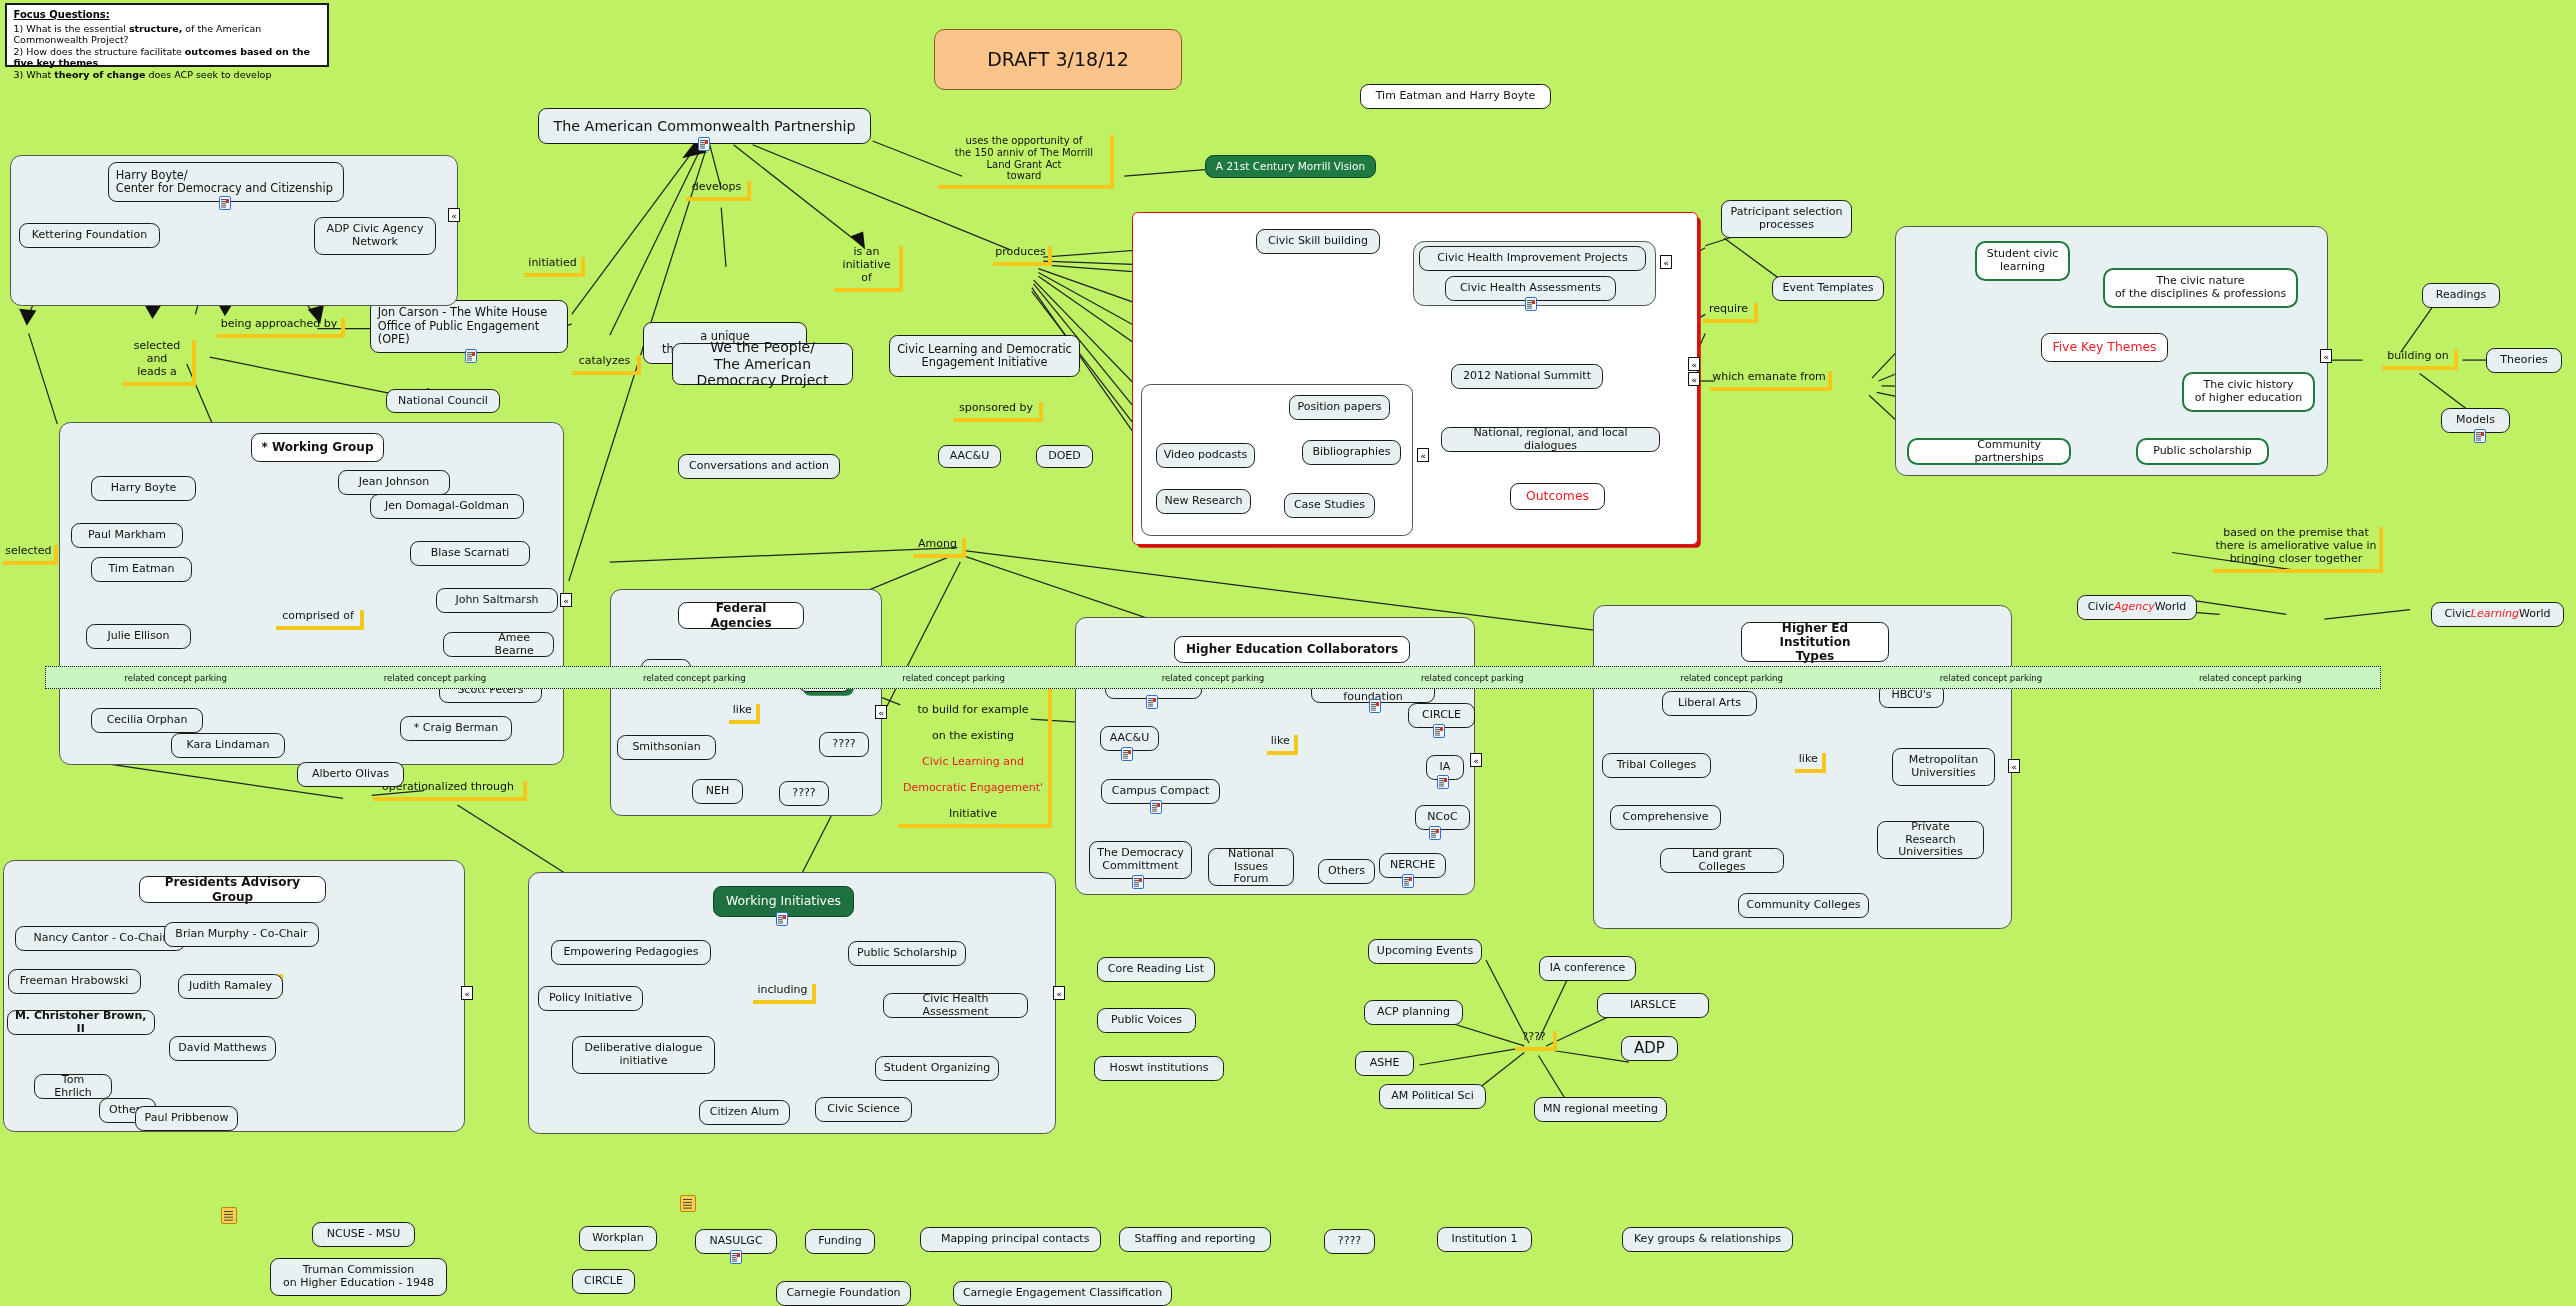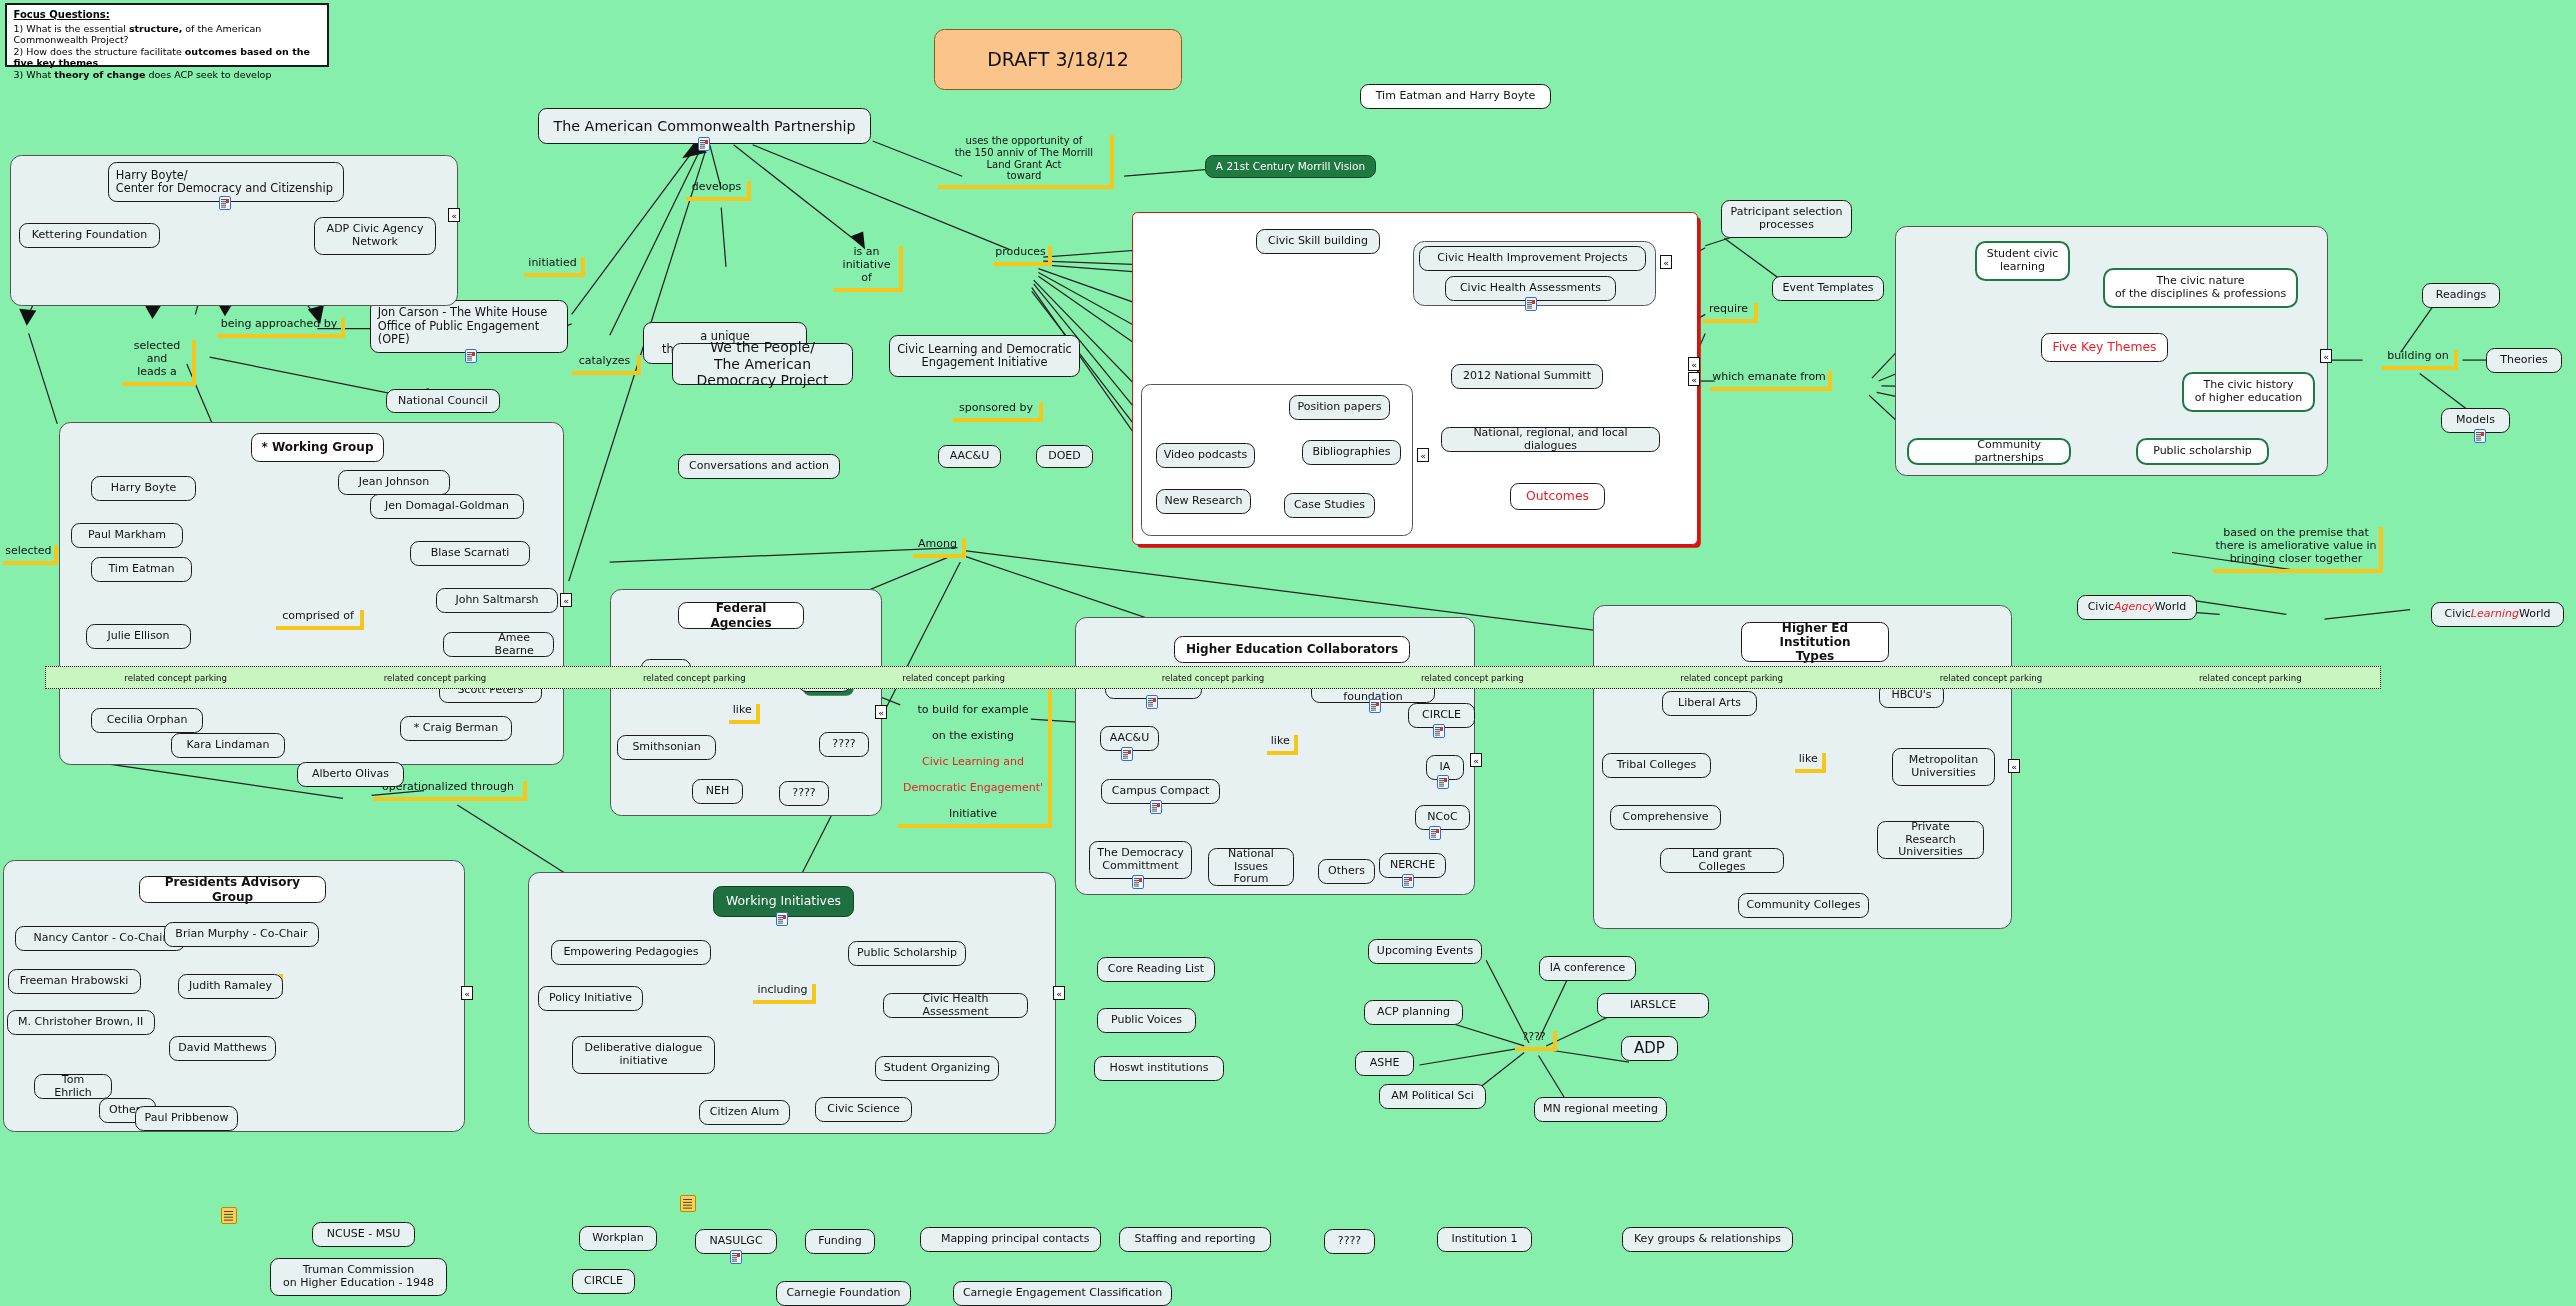--- a/index.html
+++ b/index.html
@@ -1,17 +1,17 @@
 <!DOCTYPE html>
 <html><head>
 <meta charset="utf-8">
 <style>
   html,body{margin:0;padding:0;background:#ffffff;}
   body{font-family:"DejaVu Sans","Liberation Sans",sans-serif;}
-  #canvas{position:relative;width:2576px;height:1306px;background:#86efac;overflow:hidden;}
+  #canvas{position:relative;width:2576px;height:1306px;background:#bef264;overflow:hidden;}
   svg.links{position:absolute;left:0;top:0;width:2576px;height:1306px;pointer-events:none;}
 
   
   .node{
     position:absolute;
     box-sizing:border-box;
     background:#e8f1f2;
     border:1.4px solid #1a1a1a;
     border-radius:8.6px;
     display:flex;align-items:center;justify-content:center;
@@ -461,21 +461,21 @@
 Universities</div>
   <div class="node" style="left:1877px;top:821px;width:107px;height:38px;font-size:11px;">Private Research
 Universities</div>
   <div class="chev" style="left:2008px;top:759px;">«</div>
 
   <div class="grp" style="left:2.9px;top:860px;width:462px;height:272px;"></div>
   <div class="node title" style="left:139px;top:876px;width:187px;height:27px;font-size:12px;">Presidents Advisory Group</div>
   <div class="phrase" style="left:195px;top:974px;width:88px;font-size:11px;">comprised of</div>
   <div class="node" style="left:15.2px;top:926px;width:170px;height:25px;font-size:11px;">Nancy Cantor - Co-Chair</div>
   <div class="node" style="left:7.6px;top:969px;width:133px;height:25px;font-size:11px;">Freeman Hrabowski</div>
-  <div class="node" style="left:6.7px;top:1010px;width:148px;height:25px;font-size:11px;">M. Christoher Brown, II</div>
+  <div class="node" style="left:6.7px;top:1010px;width:148px;height:25px;font-size:11px;font-weight:bold;">M. Christoher Brown, II</div>
   <div class="node" style="left:34px;top:1074px;width:78px;height:25px;font-size:11px;">Tom Ehrlich</div>
   <div class="node" style="left:99px;top:1098px;width:57px;height:25px;font-size:11px;">Others</div>
   <div class="node" style="left:135px;top:1106px;width:103px;height:25px;font-size:11px;">Paul Pribbenow</div>
   <div class="node" style="left:169px;top:1036px;width:107px;height:25px;font-size:11px;">David Matthews</div>
   <div class="node" style="left:178px;top:974px;width:105px;height:25px;font-size:11px;">Judith Ramaley</div>
   <div class="node" style="left:164px;top:922px;width:155px;height:25px;font-size:11px;">Brian Murphy - Co-Chair</div>
   <div class="chev" style="left:461px;top:986px;">«</div>
 
   <div class="grp" style="left:528px;top:872px;width:528px;height:262px;"></div>
   <div class="node green-fill" style="left:713px;top:886px;width:141px;height:30.5px;font-size:12.4px;">Working Initiatives</div>

